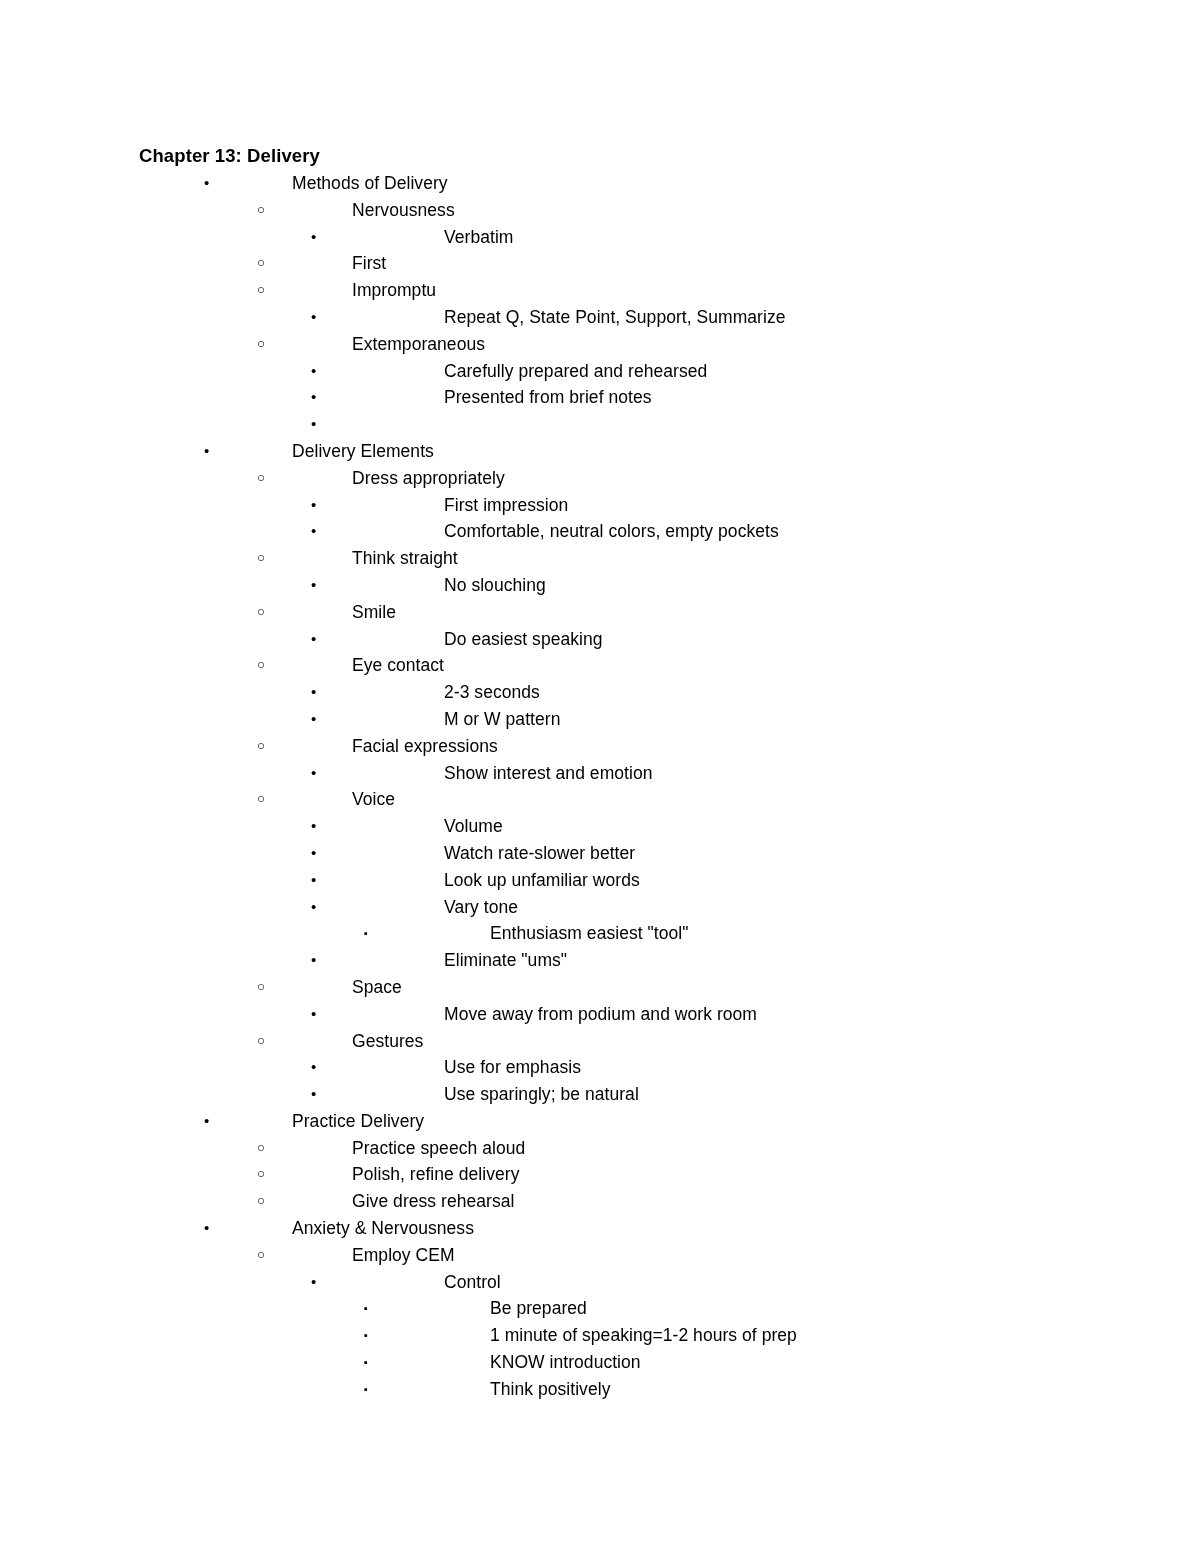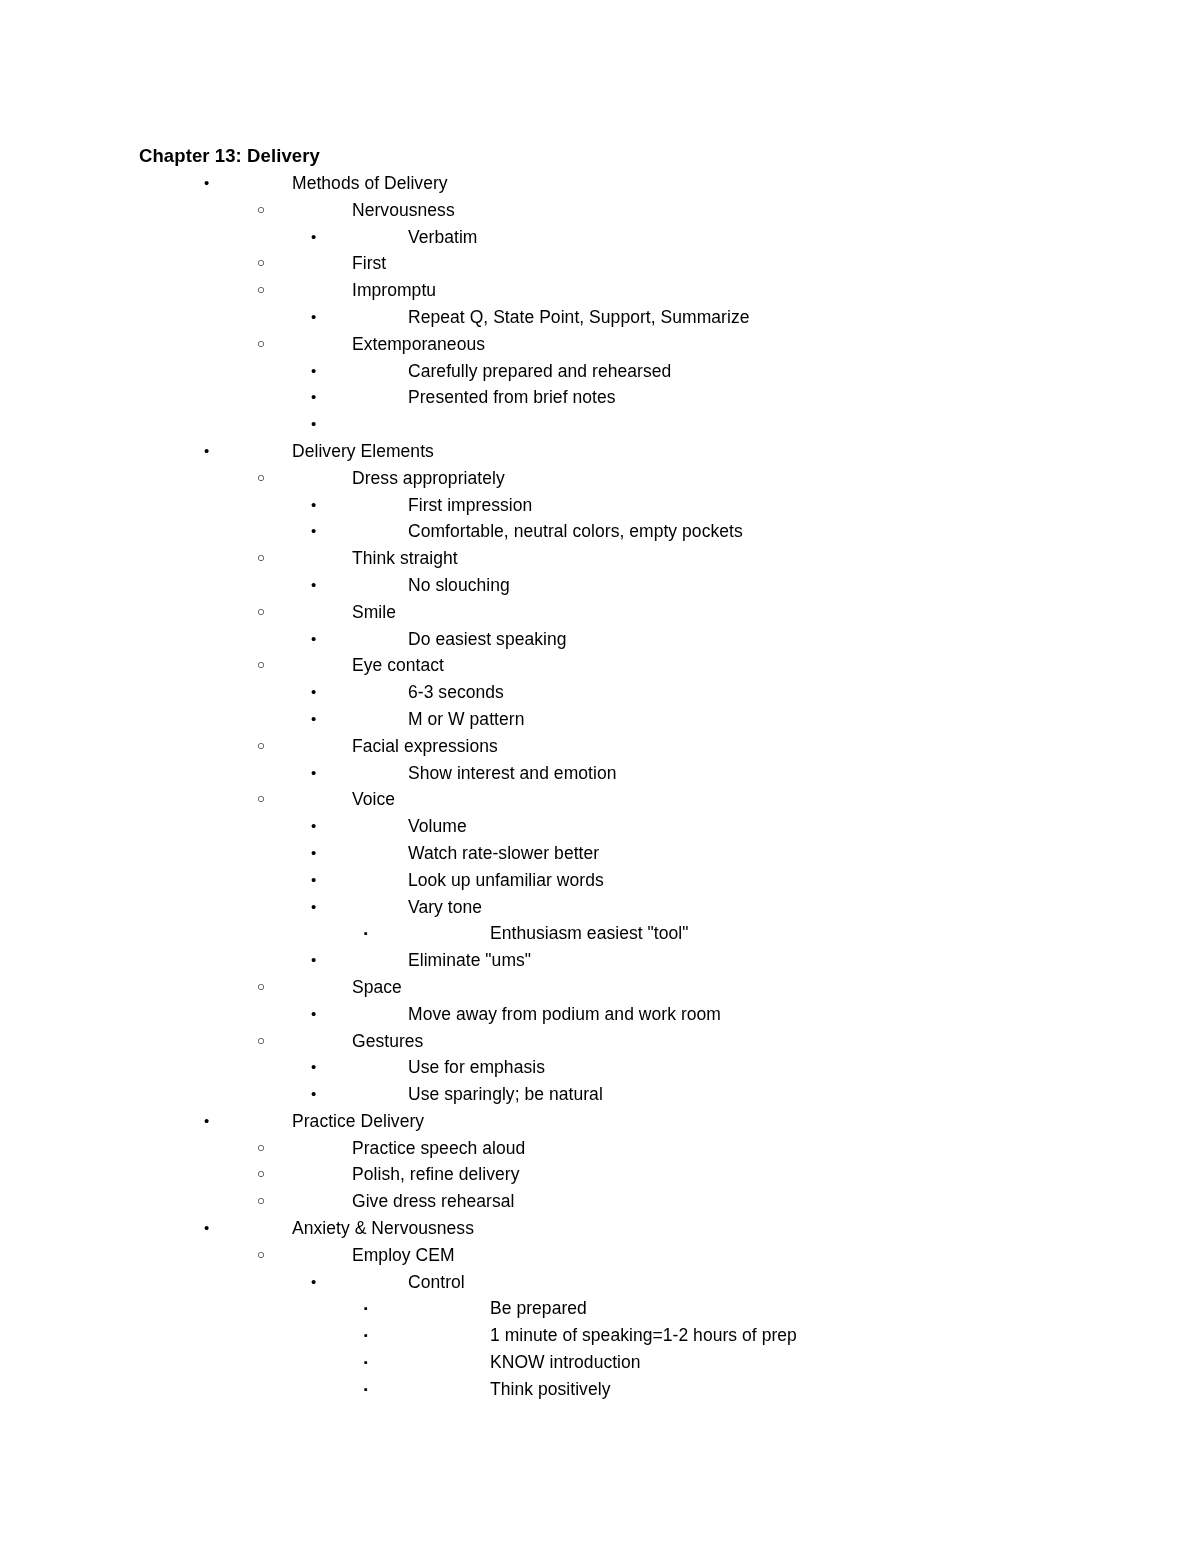--- a/index.html
+++ b/index.html
@@ -63,21 +63,21 @@
   
   .lvl1 > .bullet { left: 204px; font-size: 15px; }
   .lvl1 > .row-text { left: 292px; }
 
   
   .lvl2 > .bullet { left: 257px; font-size: 13.5px; }
   .lvl2 > .row-text { left: 352px; }
 
   
   .lvl3 > .bullet { left: 311px; font-size: 15px; }
-  .lvl3 > .row-text { left: 408px; }
+  .lvl3 > .row-text { left: 444px; }
 
   
   .lvl4 > .bullet { left: 364px; font-size: 11px; }
   .lvl4 > .row-text { left: 490px; }
 </style>
 </head>
 <body>
 
 <div class="page">
 
@@ -154,21 +154,21 @@
       <div class="row lvl3">
         <span class="bullet">•</span>
         <span class="row-text">Do easiest speaking</span>
       </div>
       <div class="row lvl2">
         <span class="bullet">○</span>
         <span class="row-text">Eye contact</span>
       </div>
       <div class="row lvl3">
         <span class="bullet">•</span>
-        <span class="row-text">6-3 seconds</span>
+        <span class="row-text">2-3 seconds</span>
       </div>
       <div class="row lvl3">
         <span class="bullet">•</span>
         <span class="row-text">M or W pattern</span>
       </div>
       <div class="row lvl2">
         <span class="bullet">○</span>
         <span class="row-text">Facial expressions</span>
       </div>
       <div class="row lvl3">

